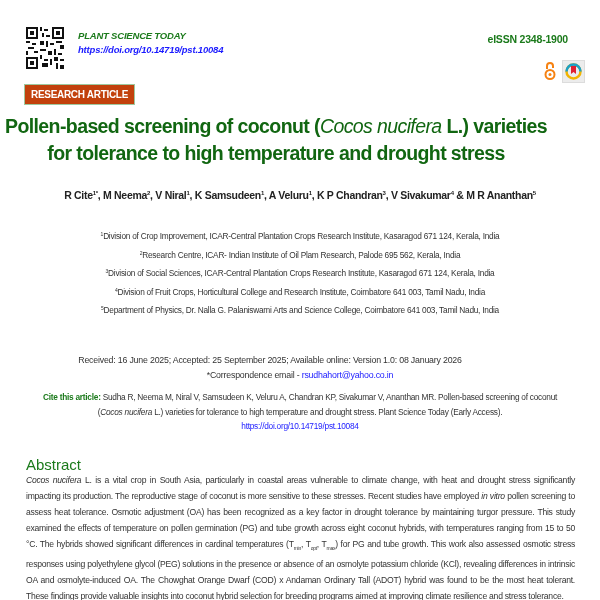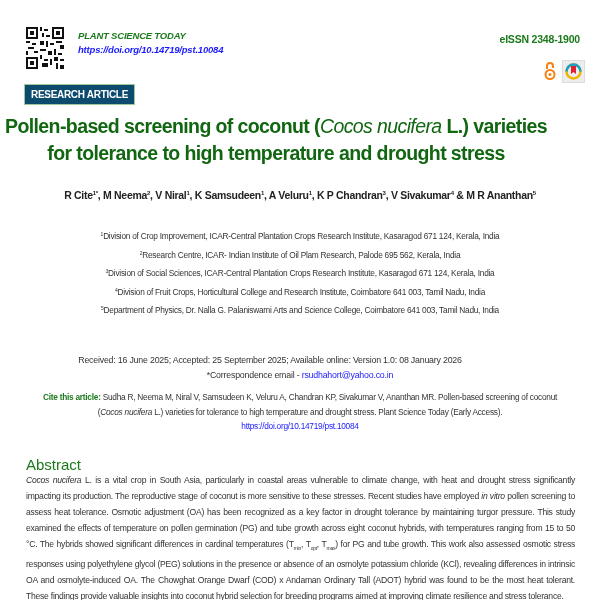--- a/index.html
+++ b/index.html
@@ -5,25 +5,25 @@
     * { margin: 0; padding: 0; box-sizing: border-box; }
     html, body { width: 600px; height: 600px; overflow: hidden; background: #ffffff; }
     body { position: relative; font-family: "Liberation Sans", sans-serif; color: #222; }
 
     .qr { position: absolute; left: 26px; top: 27px; width: 38px; height: 42px; }
     .journal { position: absolute; left: 78px; top: 29px; font-family: "Liberation Sans", sans-serif; font-style: italic; }
     .journal .name { color: #1b7a1b; font-weight: bold; font-size: 9.5px; letter-spacing: -0.2px; line-height: 14px; }
     .journal .vol { color: #1b7a1b; font-weight: bold; font-size: 9.5px; line-height: 14px; }
     .journal .doi { color: #1a1aff; font-weight: bold; font-size: 9.5px; line-height: 14px; letter-spacing: -0.2px; }
 
-    .eissn { position: absolute; right: 20px; top: 33px; color: #1b7a1b; font-weight: bold; font-size: 10.5px; letter-spacing: -0.2px; }
+    .eissn { position: absolute; right: 32px; top: 33px; color: #1b7a1b; font-weight: bold; font-size: 10.5px; letter-spacing: -0.2px; }
     .oa-icon { position: absolute; left: 544px; top: 61px; width: 12px; height: 20px; }
     .bookmark-badge { position: absolute; left: 562px; top: 60px; width: 23px; height: 23px; background: #ececec; border: 1px solid #dcdcdc; }
 
-    .badge { position: absolute; left: 24px; top: 84px; width: 111px; height: 21px; background: #0c4a6e; border: 1px solid #9ec89e; color: #fff; font-weight: bold; font-size: 10px; line-height: 19px; text-align: center; letter-spacing: -0.3px; }
+    .badge { position: absolute; left: 24px; top: 84px; width: 111px; height: 21px; background: #c2410c; border: 1px solid #9ec89e; color: #fff; font-weight: bold; font-size: 10px; line-height: 19px; text-align: center; letter-spacing: -0.3px; }
 
     .title { position: absolute; left: 0; width: 552px; top: 113px; text-align: center; color: #116611; font-weight: bold; font-size: 19.5px; line-height: 27px; letter-spacing: -0.6px; }
     .title i { font-weight: normal; font-style: italic; }
 
     .authors { position: absolute; left: 0; width: 600px; top: 189px; text-align: center; font-weight: bold; font-size: 10.5px; color: #222; letter-spacing: -0.3px; }
     .authors sup { font-size: 6px; vertical-align: 4px; }
 
     .affils { position: absolute; left: 0; width: 600px; top: 226px; text-align: center; font-size: 8.3px; line-height: 16.5px; color: #333; letter-spacing: -0.25px; }
     .affils sup { font-size: 5px; vertical-align: 3px; }
 

